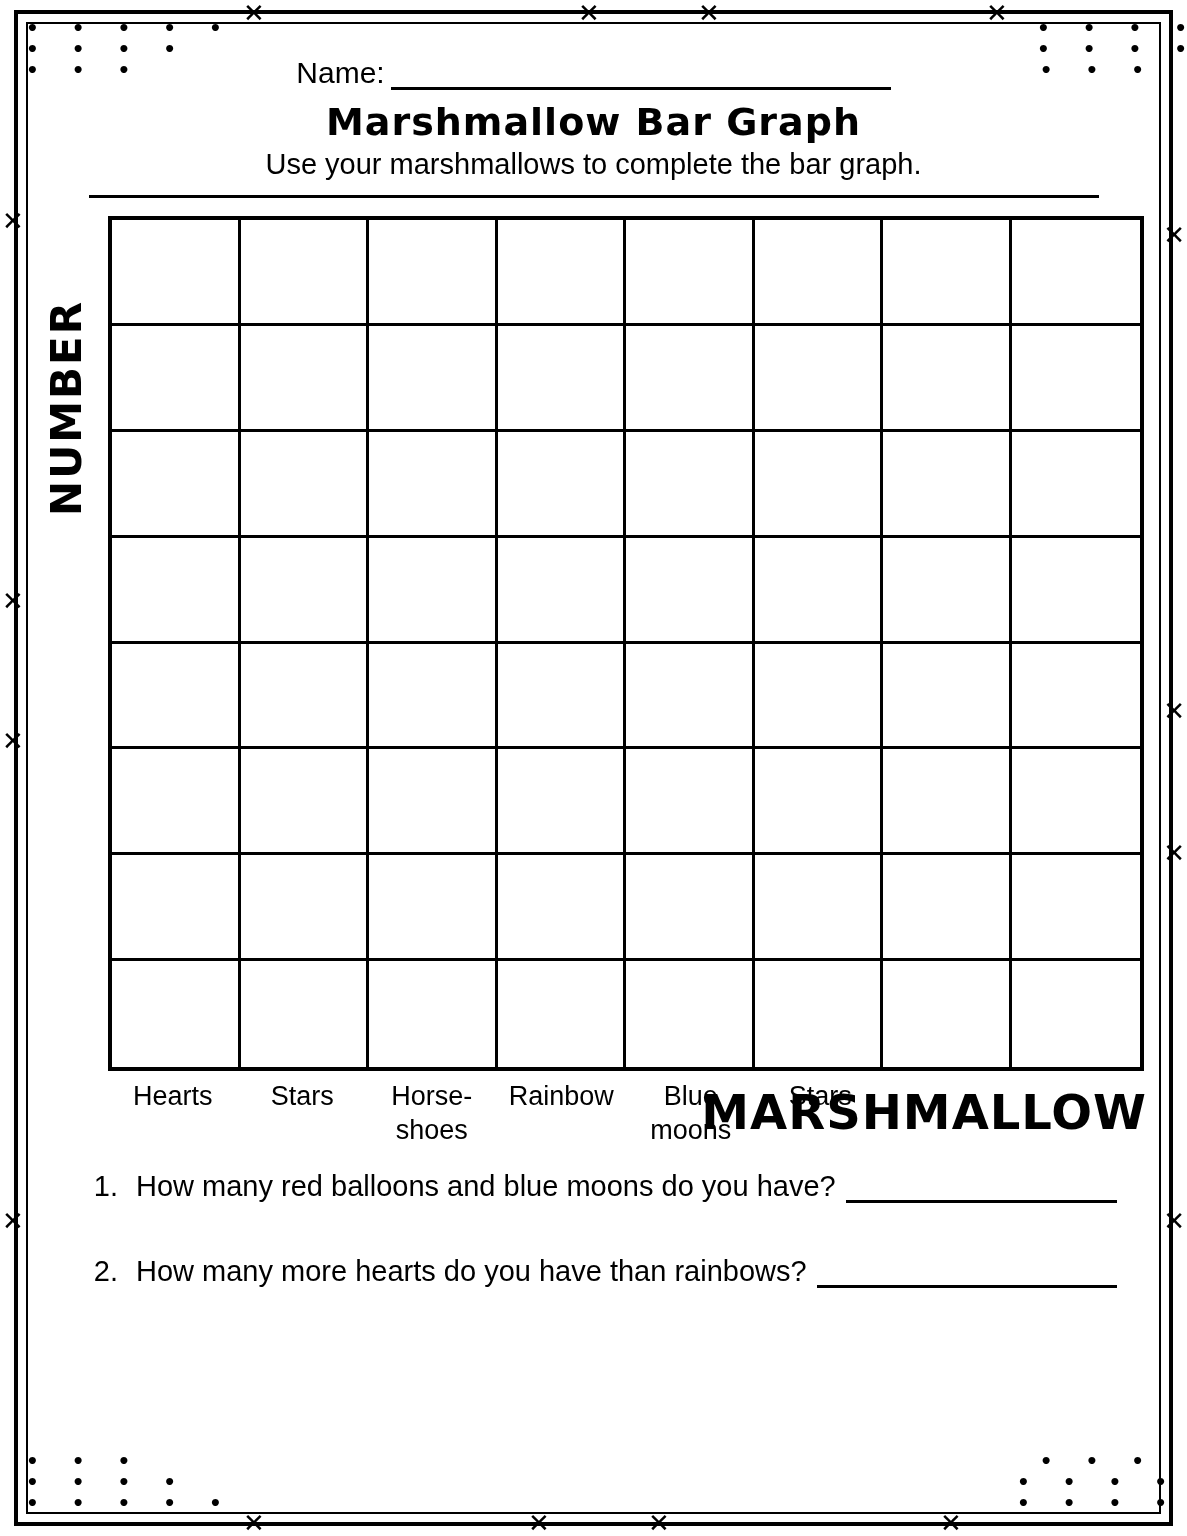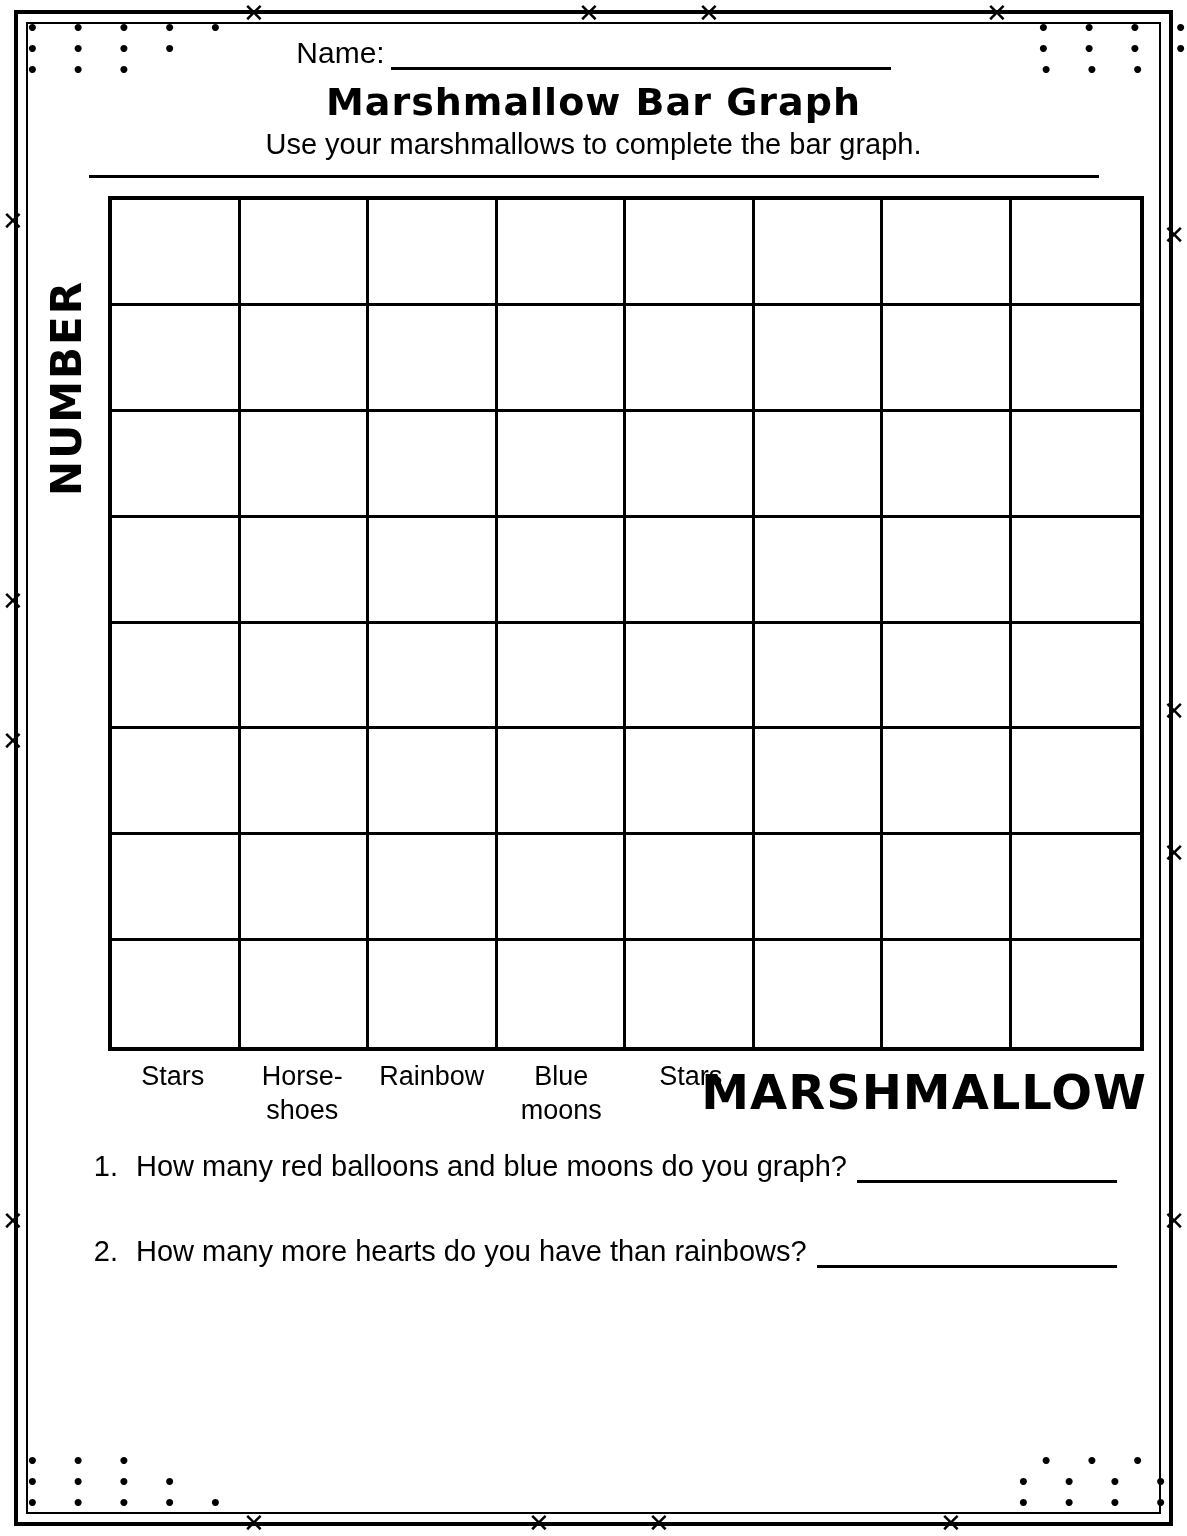--- a/index.html
+++ b/index.html
@@ -66,20 +66,21 @@
     left: 40px; top: 36px;
     width: 1107px;
     height: 1464px;
   }
 
   .name-row {
     display: flex;
     align-items: flex-end;
     justify-content: center;
     gap: 6px;
+    margin-top: 20px;
   }
   .name-label {
     font-size: 30px;
     font-family: "Liberation Sans", sans-serif;
   }
   .name-line {
     width: 500px;
     border-bottom: 3px solid #000;
     height: 28px;
   }
@@ -319,20 +320,23 @@
           <div class="grid-cell last-row"></div>
           <div class="grid-cell last-row"></div>
           <div class="grid-cell last-row"></div>
           <div class="grid-cell last-row"></div>
           <div class="grid-cell last-row"></div>
           <div class="grid-cell last-row"></div>
           <div class="grid-cell last-col last-row"></div>
         </div>
       <div class="x-labels" id="x-labels" style="grid-template-columns: repeat(8, 1fr);">
           <div class="x-label">
+            <div>Hearts</div>
+          </div>
+          <div class="x-label">
             <div>Stars</div>
           </div>
           <div class="x-label">
             <div>Horse-</div>
             <div>shoes</div>
           </div>
           <div class="x-label">
             <div>Rainbow</div>
           </div>
           <div class="x-label">
@@ -343,21 +347,21 @@
             <div>Stars</div>
           </div>
         </div>
     </div>
 
     <div class="x-axis-title">MARSHMALLOW</div>
 
     <div class="questions" id="questions">
         <div class="question">
           <span class="q-num">1.</span>
-          <span class="q-text">How many red balloons and blue moons do you graph?</span>
+          <span class="q-text">How many red balloons and blue moons do you have?</span>
           <span class="q-line"></span>
         </div>
         <div class="question">
           <span class="q-num">2.</span>
           <span class="q-text">How many more hearts do you have than rainbows?</span>
           <span class="q-line"></span>
         </div>
       </div>
 
   </div>

